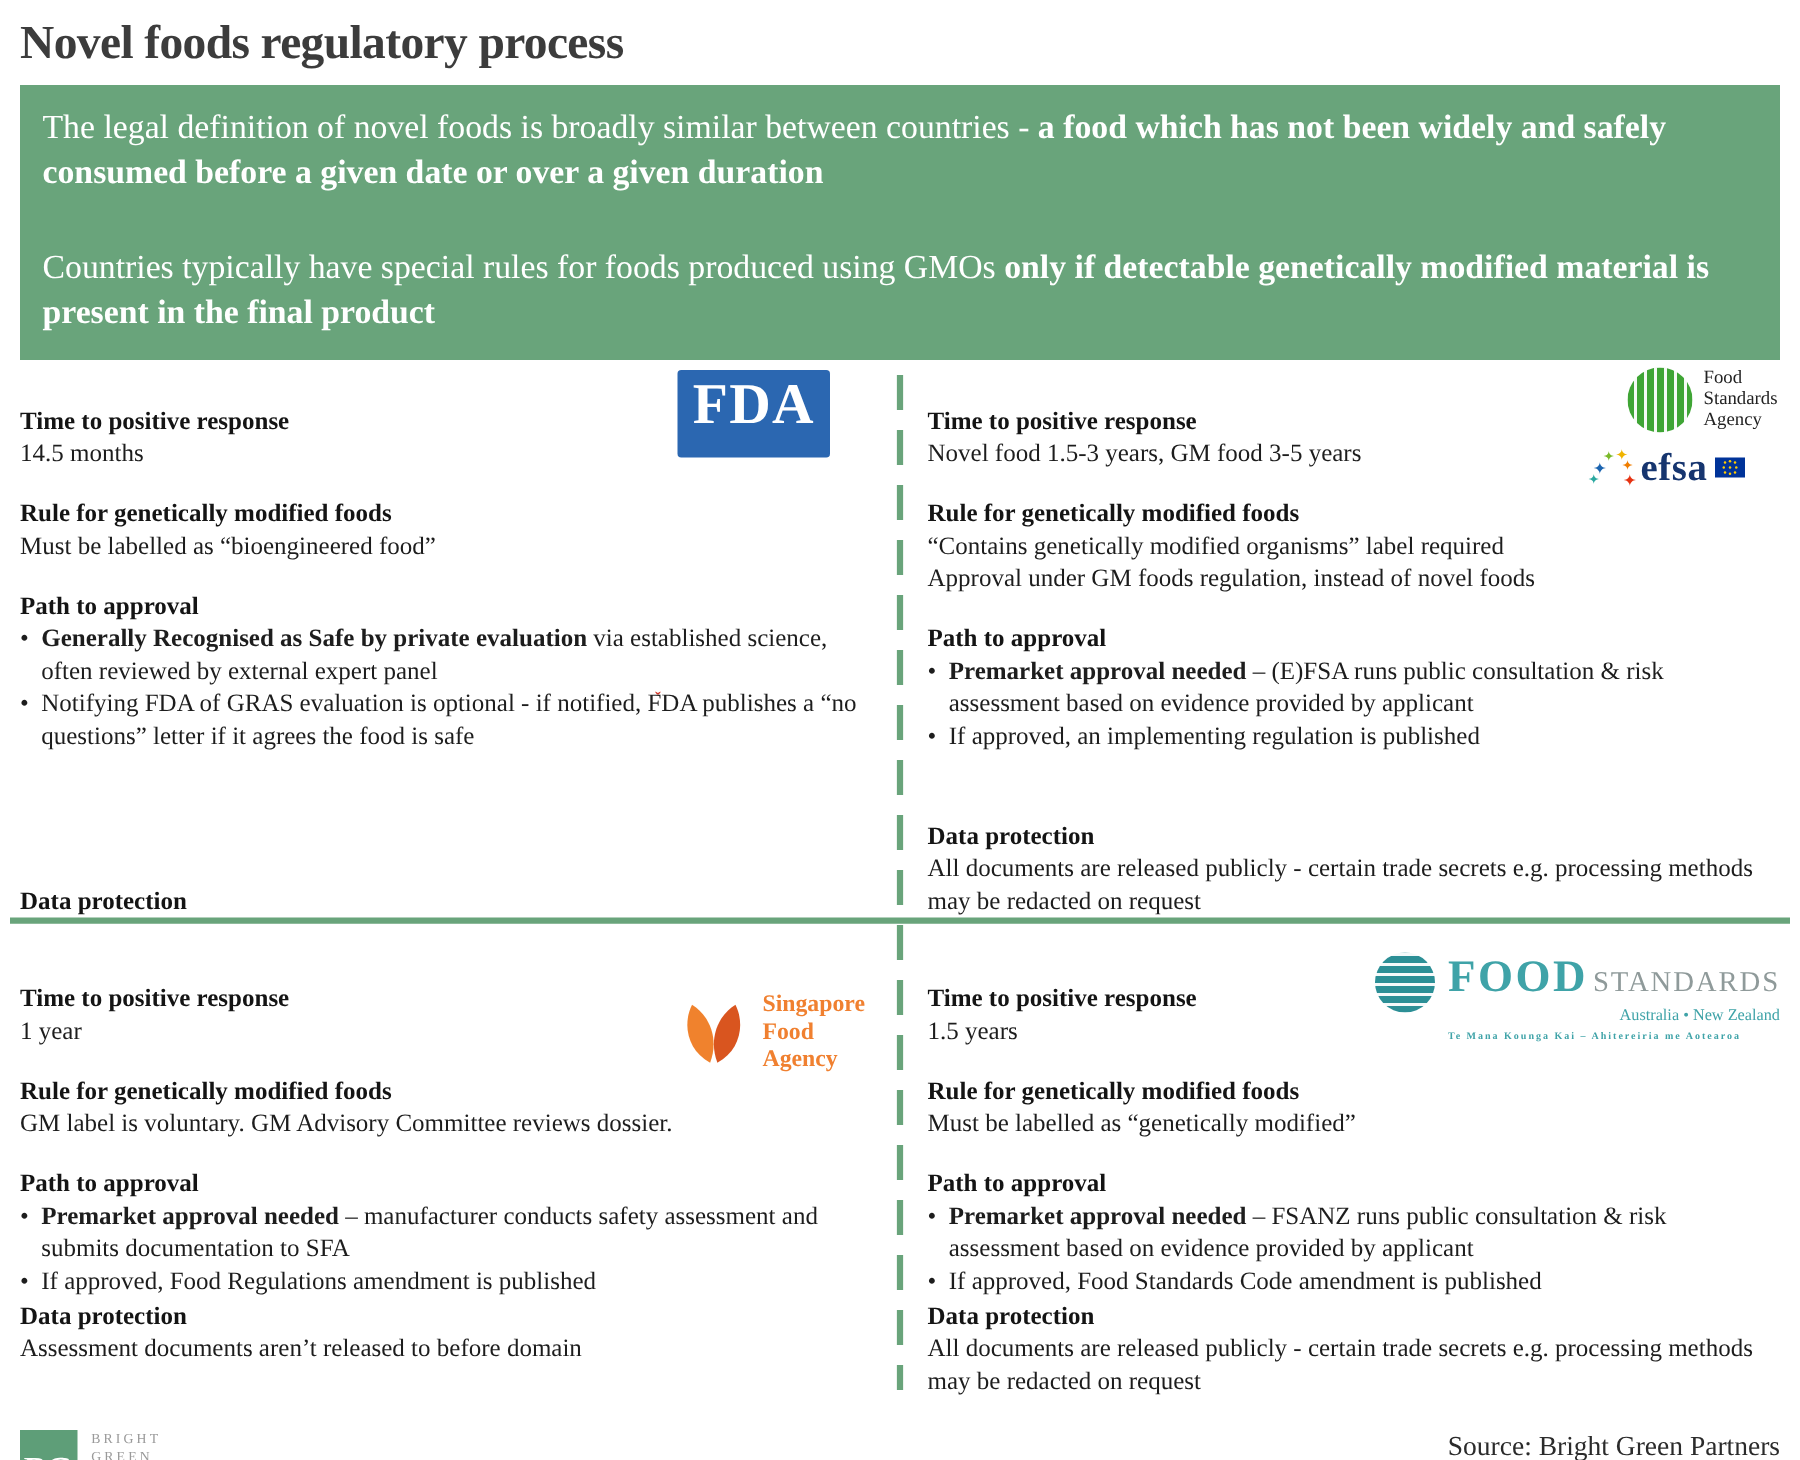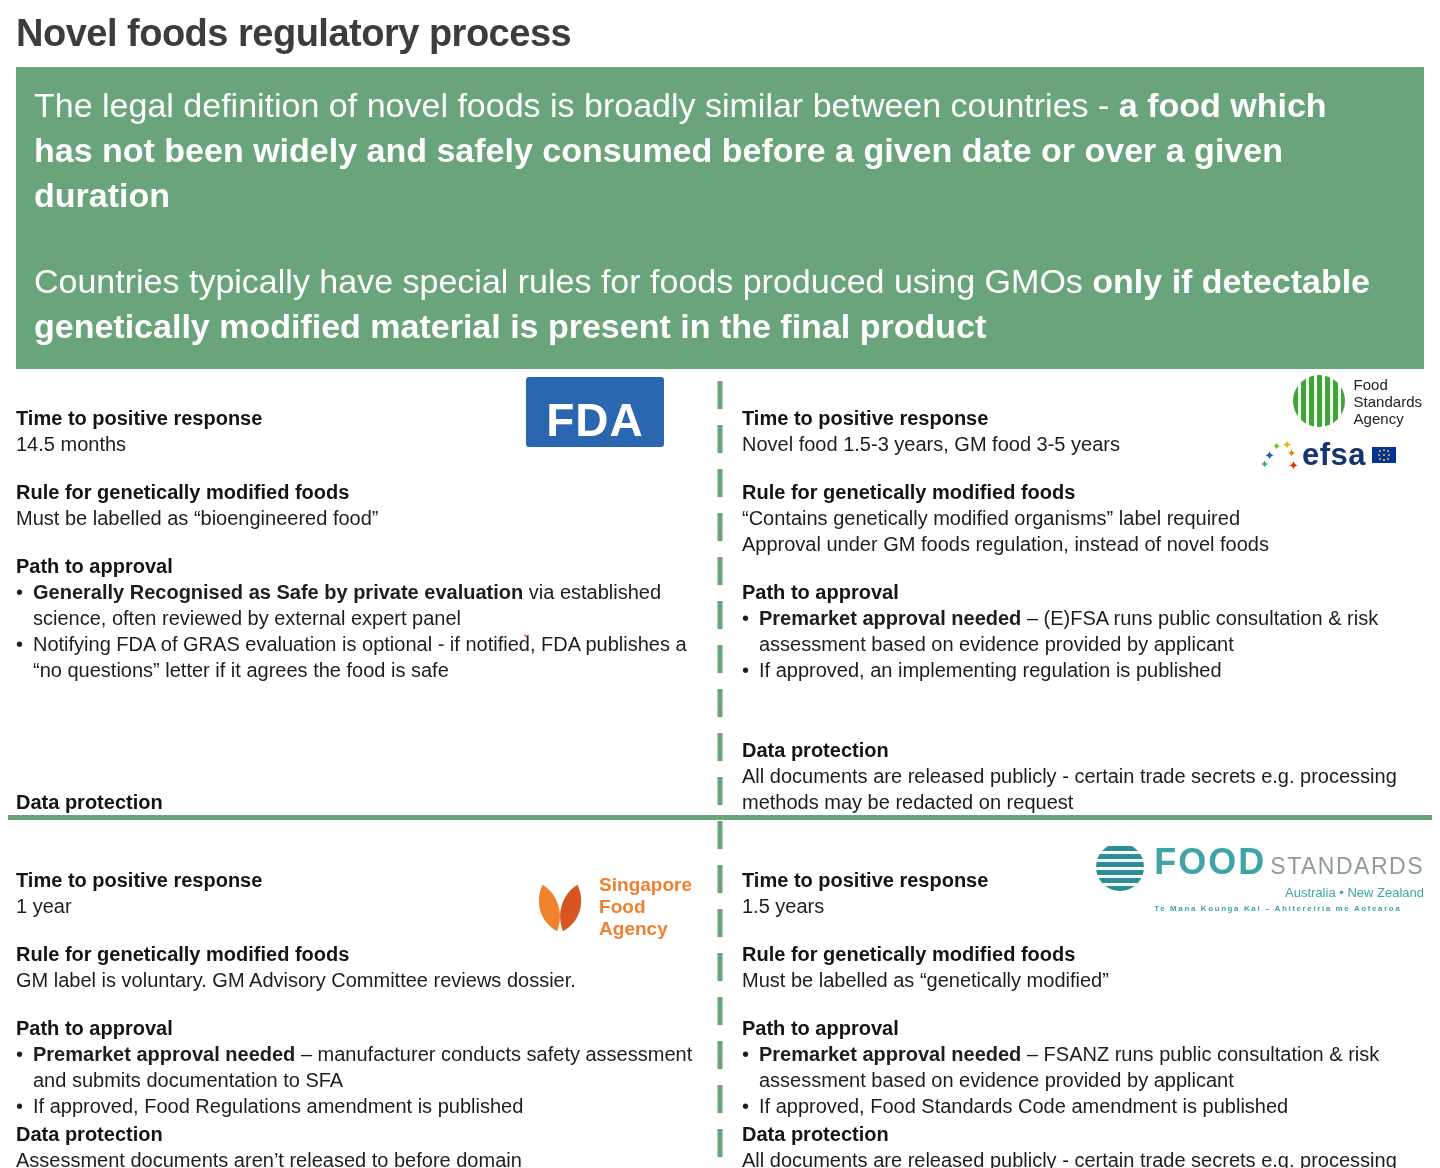--- a/index.html
+++ b/index.html
@@ -1,28 +1,28 @@
 <!DOCTYPE html>
 <html><head>
 <meta charset="utf-8">
 <style>
   * { margin:0; padding:0; box-sizing:border-box; }
   body { background:#ffffff; }
   .page {
     width:1440px; height:1168px; overflow:hidden; position:relative;
     background:#fff; color:#1d1d1d;
-    font-family:Liberation Sans, sans-serif;
+    font-family:Liberation Serif, serif;
   }
   .title {
     font-size:38px; font-weight:bold; color:#3c3c3c;
     margin:12px 16px 12px 16px; letter-spacing:-0.5px;
   }
   .banner {
     margin:0 16px; background:#69a47b; color:#ffffff;
-    padding:16px 35px 20px 18px; font-size:34px; line-height:1.33;
+    padding:16px 35px 20px 18px; font-size:27px; line-height:1.33;
   }
   .banner p + p { margin-top:40px; }
   .bb { font-weight:bold; }
 
   .grid {
     position:relative; margin:8px 16px 0 16px;
     display:grid; grid-template-columns:1fr 1fr; grid-template-rows:438px 378px;
     column-gap:44px; row-gap:6px;
   }
   .v-divider {
@@ -44,22 +44,22 @@
   .q-v { font-size:20px; line-height:26px; color:#1d1d1d; }
   .q-data { margin-top:auto; }
   .q-data .q-v { min-height:52px; }
 
   .bullet { position:relative; padding-left:17px; font-size:20px; line-height:26px; }
   .bullet::before { content:"•"; position:absolute; left:0; top:0; }
 
   .q-logo { position:absolute; }
 
   
-  .logo-fda { top:0; right:34px; width:138px; height:70px; background:#2b67b1;
-    display:flex; align-items:flex-end; justify-content:center; border-radius:3px; }
+  .logo-fda { top:0; right:34px; width:122px; height:70px; background:#2b67b1;
+    display:flex; align-items:flex-start; justify-content:center; border-radius:3px; }
   .logo-fda span { color:#fff; font-size:46px; font-weight:bold; letter-spacing:1px; }
 
   
   .logo-fsa-stack { top:-2px; right:2px; display:flex; flex-direction:column; align-items:flex-end; gap:10px; }
   .fsa-row { display:flex; align-items:center; gap:9px; }
   .fsa-circle { width:52px; height:52px; border-radius:50%; background:#3fa535;
     background-image:repeating-linear-gradient(90deg, transparent 0 5px, rgba(255,255,255,.95) 5px 8px); }
   .fsa-text { font-size:15px; line-height:17px; color:#222; }
   .efsa-row { display:flex; align-items:center; gap:6px; margin-right:26px; }
   .efsa-stars { position:relative; width:36px; height:34px; }

